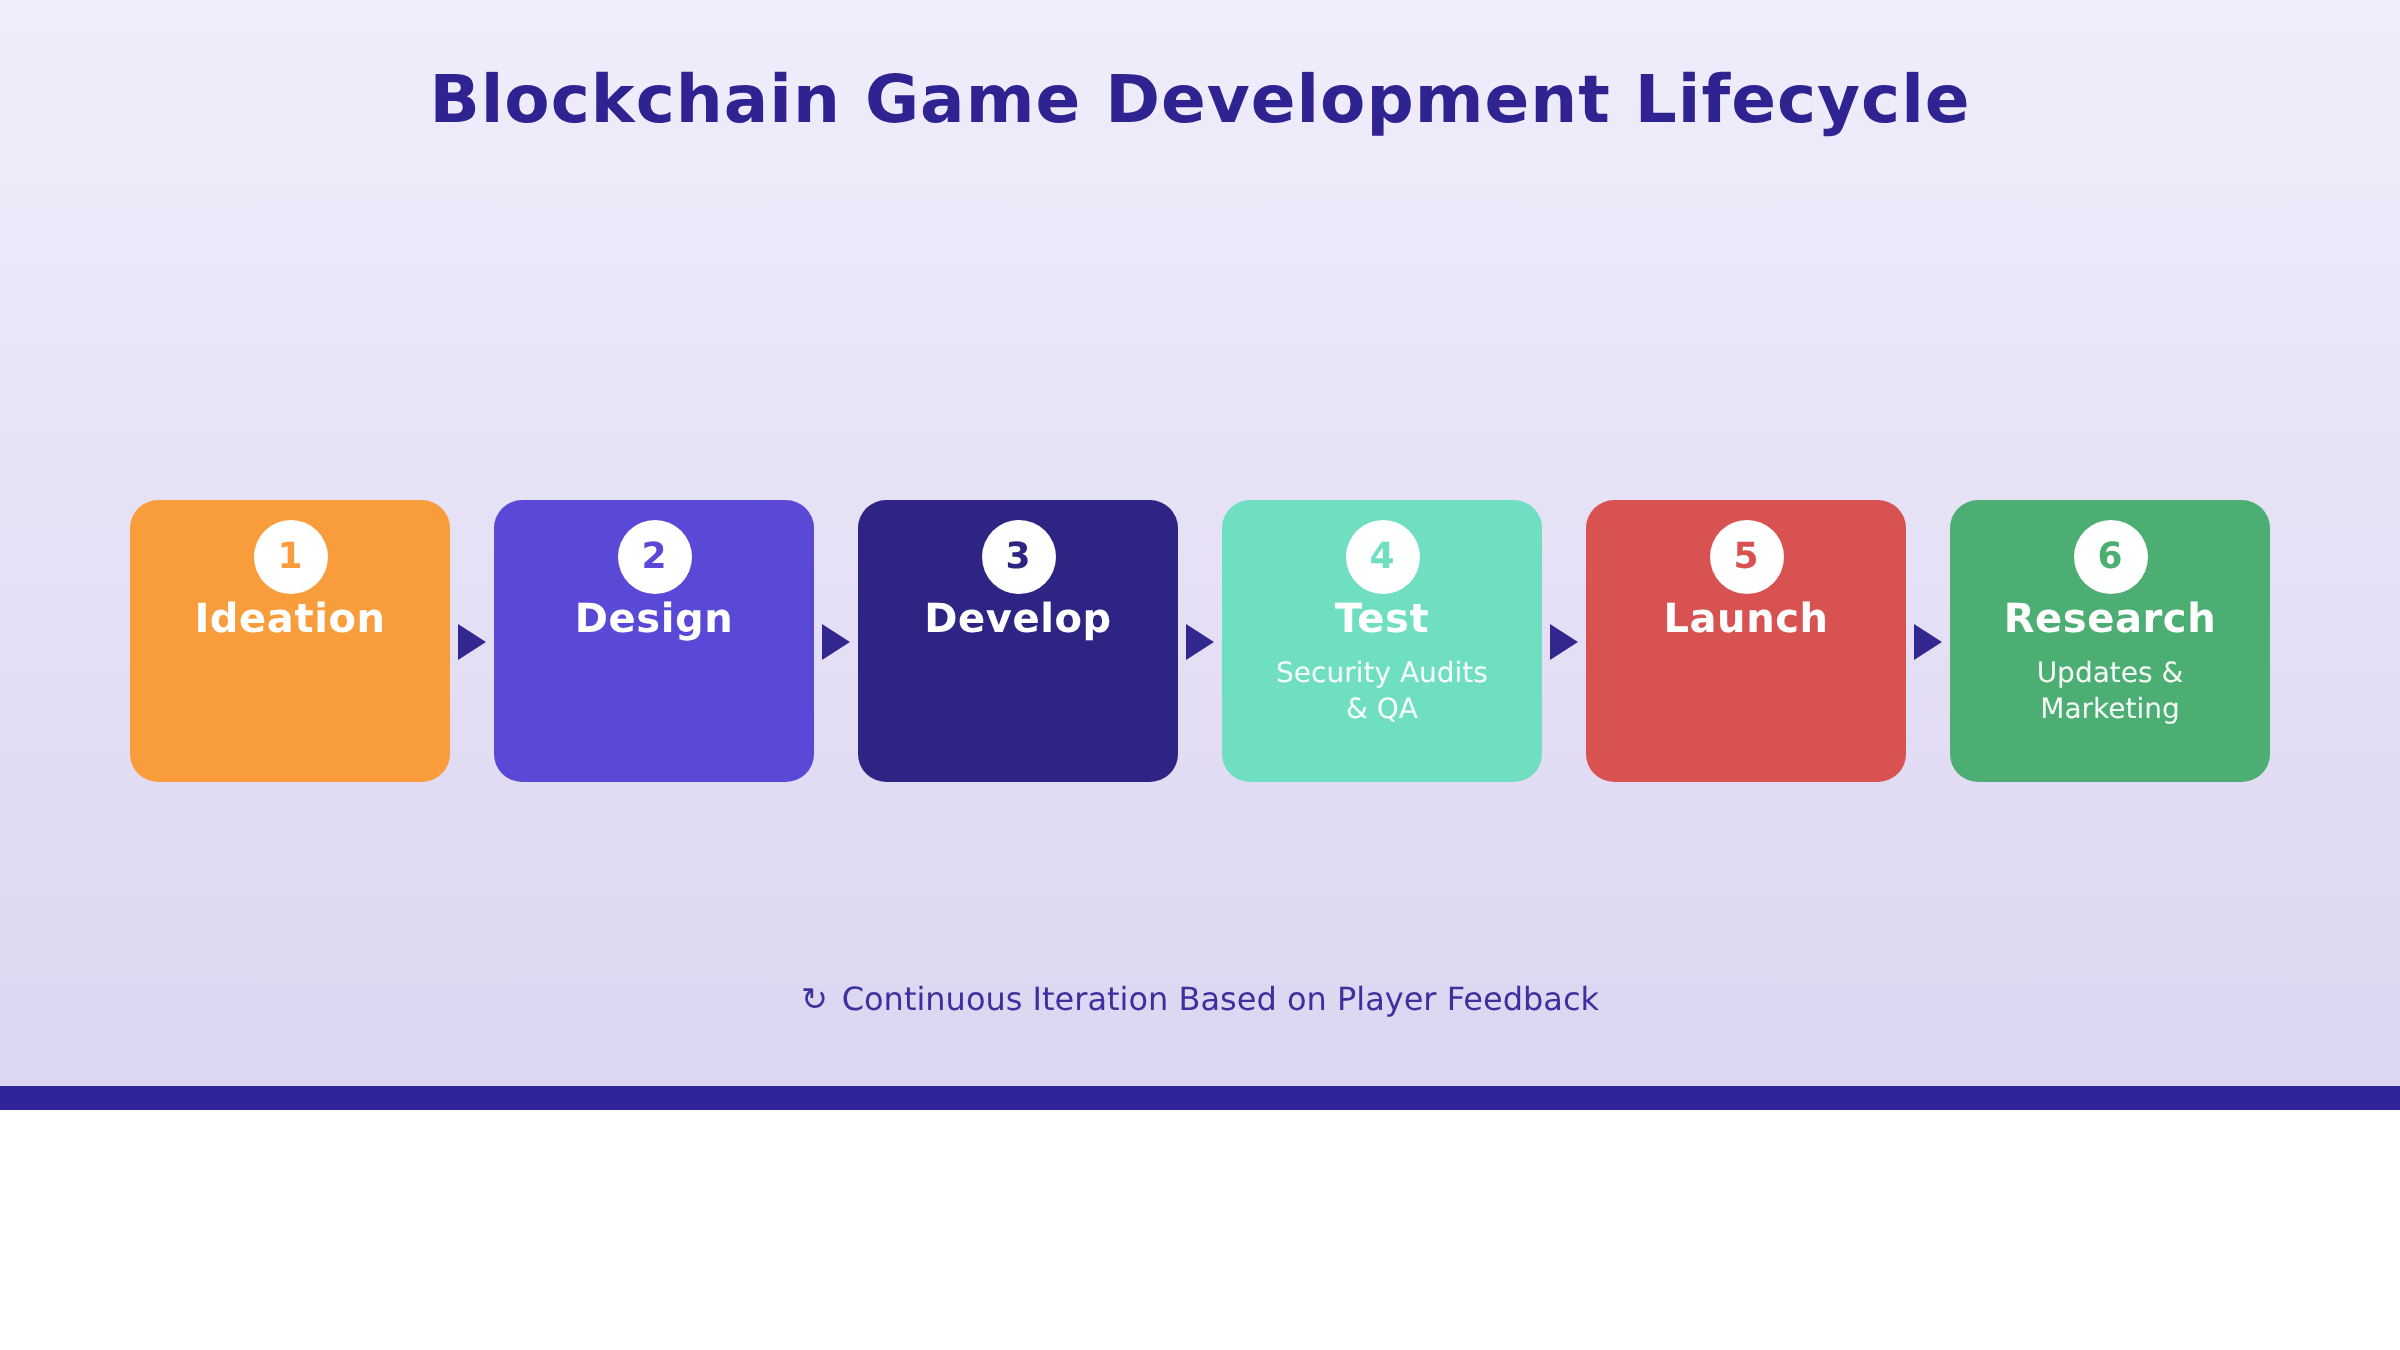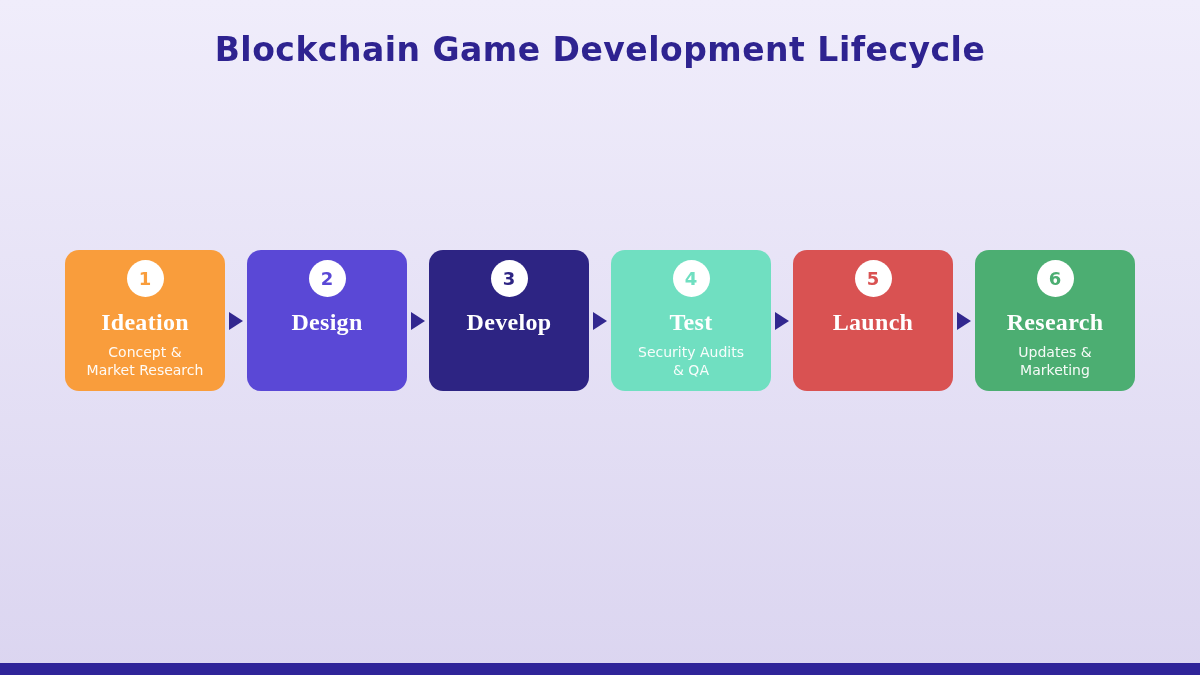--- a/index.html
+++ b/index.html
@@ -2,21 +2,21 @@
 <html><head>
 <meta charset="utf-8">
 <style>
   html, body { margin: 0; padding: 0; }
   body {
     font-family: "DejaVu Sans", "Liberation Sans", sans-serif;
     width: 1200px; height: 675px; overflow: hidden;
   }
   .canvas {
     position: relative;
-    width: 1200px; height: 675px;
+    width: 1200px; height: 555px;
     background: linear-gradient(180deg, #F0EDFB 0%, #DBD5F0 100%);
     overflow: hidden;
   }
   .page-title {
     position: absolute;
     top: 30px; left: 0; right: 0;
     margin: 0;
     text-align: center;
     font-size: 33px;
     font-weight: bold;
@@ -48,25 +48,24 @@
     background: #FFFFFF;
     display: flex;
     align-items: center;
     justify-content: center;
   }
   .num {
     font-size: 18px;
     font-weight: bold;
   }
   .card-title {
-    margin-top: 12px;
-    font-size: 24px;
+    margin-top: 0;
+    font-size: 20px;
     font-weight: bold;
     letter-spacing: 0.3px;
-    font-family: Liberation Serif, serif;
   }
   .card-sub {
     margin-top: 7px;
     font-size: 14px;
     line-height: 18px;
     text-align: center;
     opacity: 0.95;
   }
   .card-sub span { display: block; }
   .arrow-slot {
@@ -105,24 +104,20 @@
 
   <h1 class="page-title" style="color: rgb(46, 35, 144);">Blockchain Game Development Lifecycle</h1>
 
   <div class="flow">
 
     <div class="card" style="background: rgb(249, 157, 60); color: rgb(255, 255, 255);">
       <div class="badge" style="background: rgb(255, 255, 255);">
         <span class="num" style="color: rgb(249, 157, 60);">1</span>
       </div>
       <div class="card-title">Ideation</div>
-      <div class="card-sub">
-        <span>Concept &amp;</span>
-        <span>Market Research</span>
-      </div>
     </div>
 
     <div class="arrow-slot">
       <span class="arrow" style="border-left-color: rgb(50, 39, 143);"></span>
     </div>
 
     <div class="card" style="background: rgb(90, 72, 214); color: rgb(255, 255, 255);">
       <div class="badge" style="background: rgb(255, 255, 255);">
         <span class="num" style="color: rgb(90, 72, 214);">2</span>
       </div>
@@ -176,16 +171,19 @@
       </div>
       <div class="card-title">Research</div>
       <div class="card-sub">
         <span>Updates &amp;</span>
         <span>Marketing</span>
       </div>
     </div>
 
   </div>
 
+  <div class="note" style="color: rgb(60, 47, 158);">
+    <span class="note-icon">↻</span><span>Continuous Iteration Based on Player Feedback</span>
+  </div>
 
   <div class="footer-bar" style="background: rgb(47, 36, 153);"></div>
 
 </div>
 
 </body></html>

